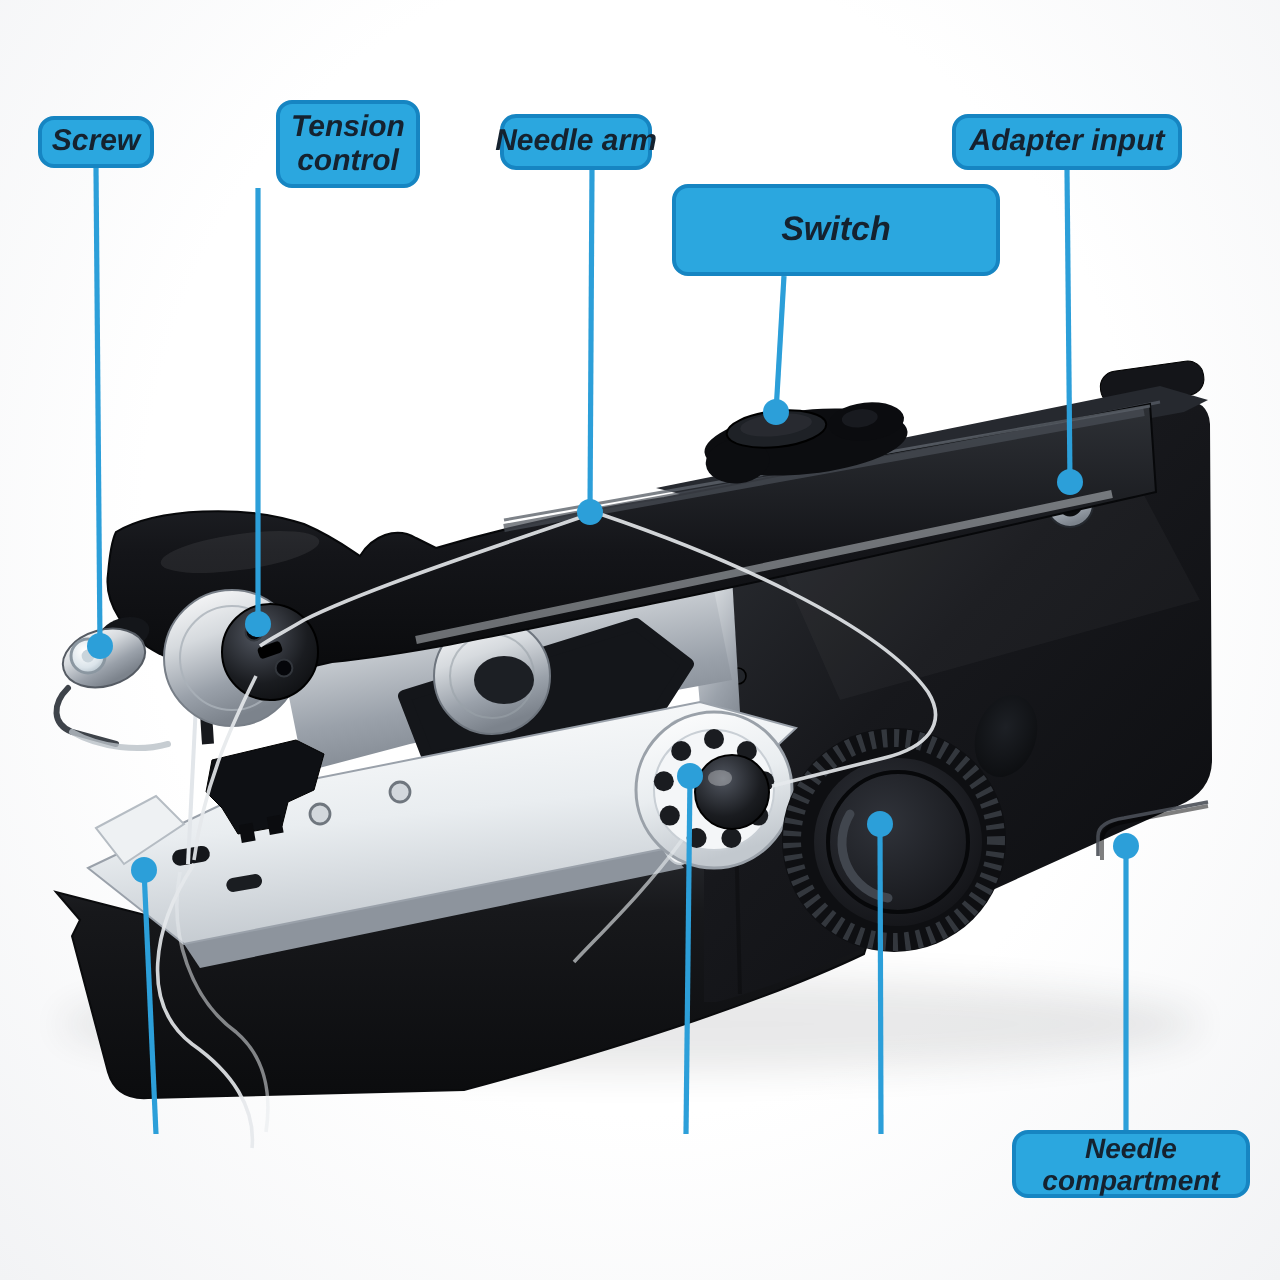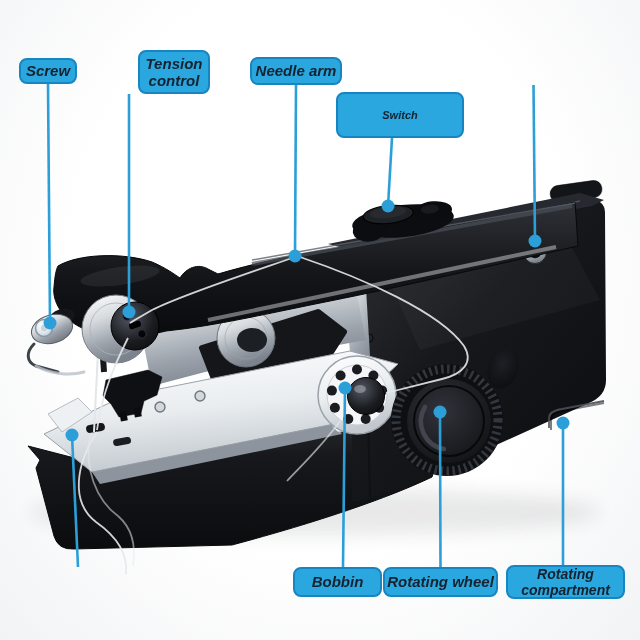--- a/index.html
+++ b/index.html
@@ -229,31 +229,28 @@
     </svg>
 
 <div id="callout-layer">
       <div class="callout" style="left: 19px; top: 58px; width: 58px; height: 26px;">
         <div class="callout-line">Screw</div>
       </div>
       <div class="callout" style="left: 110px; top: 50px; width: 72px; height: 44px; margin-left: 28px;">
         <div class="callout-line">Tension</div>
         <div class="callout-line">control</div>
       </div>
-      <div class="callout" style="left: 250px; top: 57px; width: 92px; height: 28px;">
+      <div class="callout" style="left: 250px; top: 57px; width: 76px; height: 28px;">
         <div class="callout-line">Needle arm</div>
       </div>
-      <div class="callout" style="left: 336px; top: 92px; width: 128px; height: 46px; font-size: 11px;">
+      <div class="callout" style="left: 336px; top: 92px; width: 164px; height: 46px; font-size: 17px;">
         <div class="callout-line">Switch</div>
       </div>
-      <div class="callout" style="left: 293px; top: 567px; width: 89px; height: 30px;">
-        <div class="callout-line">Bobbin</div>
-      </div>
-      <div class="callout" style="left: 383px; top: 567px; width: 115px; height: 30px;">
-        <div class="callout-line">Rotating wheel</div>
+      <div class="callout" style="left: 476px; top: 57px; width: 115px; height: 28px;">
+        <div class="callout-line">Adapter input</div>
       </div>
       <div class="callout" style="left: 506px; top: 565px; width: 119px; height: 34px; font-size: 14px;">
-        <div class="callout-line">Rotating</div>
+        <div class="callout-line">Needle</div>
         <div class="callout-line">compartment</div>
       </div>
     </div>
 
 </div>
 
 </body></html>

